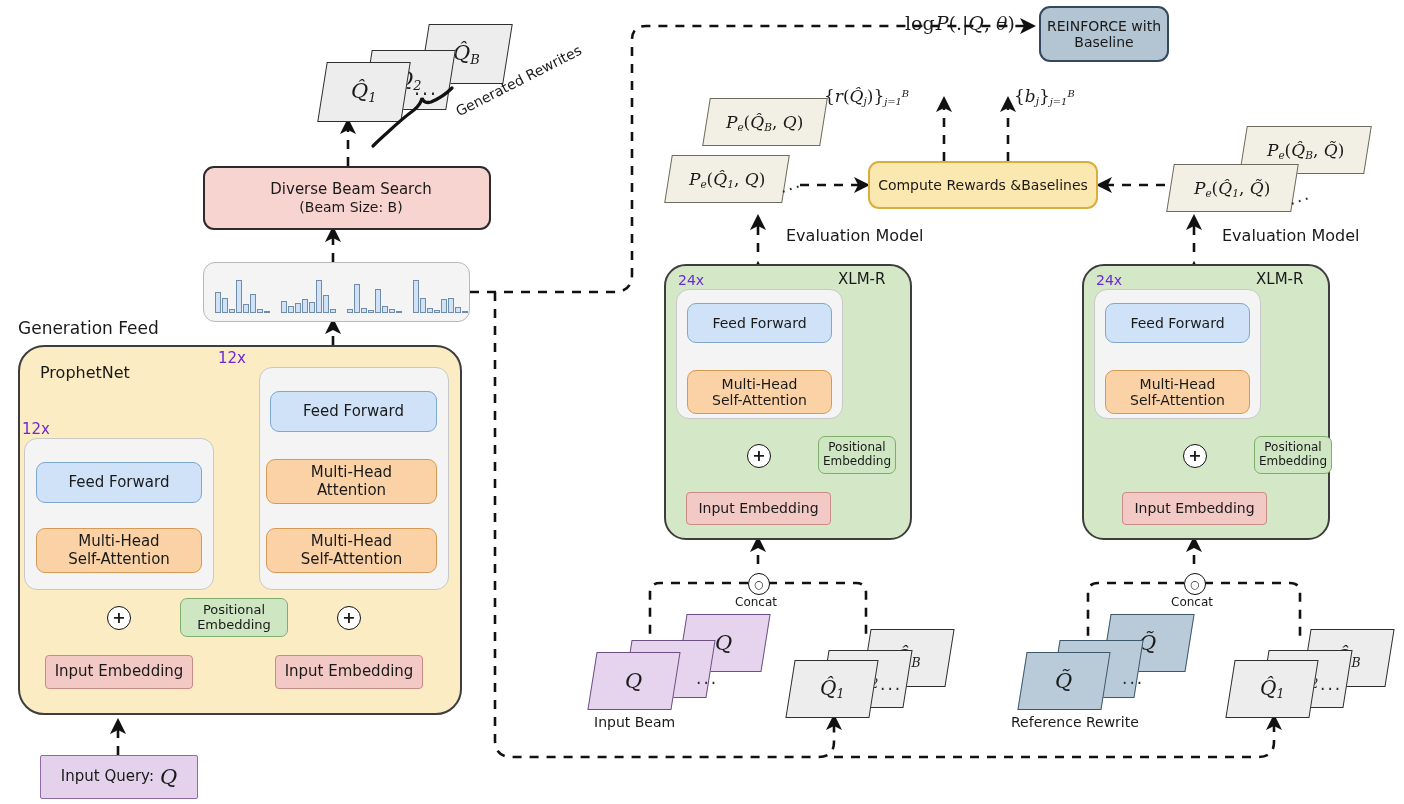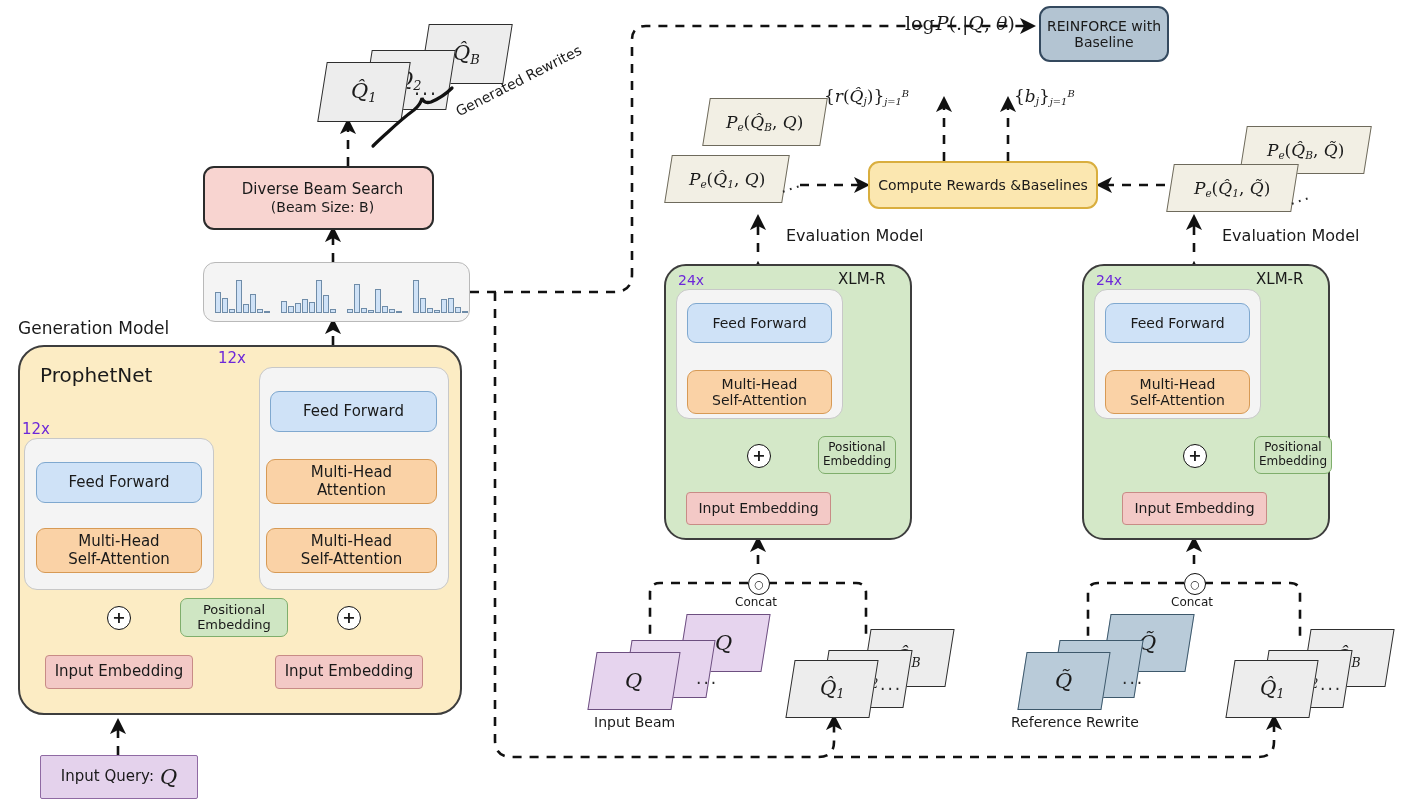--- a/index.html
+++ b/index.html
@@ -141,24 +141,24 @@
 
       <line x1="1194" y1="564" x2="1194" y2="540" marker-end="url(#ah)"></line>
       <path d="M 1184 583 L 1098 583 Q 1088 583 1088 593 L 1088 640"></path>
       <path d="M 1204 583 L 1290 583 Q 1300 583 1300 593 L 1300 640"></path>
 
       <path d="M 495 292 L 495 740 Q 495 757 512 757 L 818 757 Q 834 757 834 742 L 834 718" marker-end="url(#ah)"></path>
       <path d="M 834 757 L 1258 757 Q 1274 757 1274 742 L 1274 718" marker-end="url(#ah)"></path>
     </g>
   </svg>
 
-  <div class="lbl lbl-title" style="left:18px;top:318px;">Generation Model</div>
+  <div class="lbl lbl-title" style="left:18px;top:318px;">Generation Feed</div>
 
   <div class="blk blk-prophet" style="left:18px;top:345px;width:444px;height:370px;"></div>
-  <div class="lbl lbl-title" style="left:40px;top:363px;font-size:20px;">ProphetNet</div>
+  <div class="lbl lbl-title" style="left:40px;top:363px;font-size:16px;">ProphetNet</div>
 
   <div class="blk blk-layer" style="left:24px;top:438px;width:190px;height:152px;"></div>
   <div class="lbl lbl-rep" style="left:22px;top:420px;">12x</div>
   <div class="blk blk-ff" style="left:36px;top:462px;width:166px;height:41px;font-size:15px;">Feed Forward</div>
   <div class="blk blk-mh" style="left:36px;top:528px;width:166px;height:45px;font-size:15px;flex-direction:column;">
     <span>Multi-Head</span>
     <span>Self-Attention</span>
   </div>
   <div class="plusnode" style="left:107px;top:606px;">+</div>
   <div class="blk blk-ie" style="left:45px;top:655px;width:148px;height:34px;font-size:15px;">Input Embedding</div>
@@ -224,21 +224,21 @@
         <div class="histbar" style="left: 7px; width: 5.5px; height: 14.96px;"></div>
         <div class="histbar" style="left: 14px; width: 5.5px; height: 5.44px;"></div>
         <div class="histbar" style="left: 21px; width: 5.5px; height: 3.4px;"></div>
         <div class="histbar" style="left: 28px; width: 5.5px; height: 14.28px;"></div>
         <div class="histbar" style="left: 35px; width: 5.5px; height: 14.96px;"></div>
         <div class="histbar" style="left: 42px; width: 5.5px; height: 5.78px;"></div>
         <div class="histbar" style="left: 49px; width: 5.5px; height: 2.38px;"></div>
       </div>
     </div>
 
-  <div class="blk blk-dbs" style="left:203px;top:166px;width:231px;height:64px;flex-direction:column;font-size:15px;padding-left:8px;">
+  <div class="blk blk-dbs" style="left:203px;top:166px;width:288px;height:64px;flex-direction:column;font-size:15px;padding-left:8px;">
     <span>Diverse Beam Search</span>
     <span style="font-size:14px;">(Beam Size: B)</span>
   </div>
 
   <div class="card card-grey" style="left:424px;top:24px;width:84px;height:60px;">
     <span class="ct mth" style="font-size:21px;">Q̂<span class="sub">B</span></span>
   </div>
   <div class="card card-grey" style="left:367px;top:50px;width:84px;height:60px;">
     <span class="ct mth" style="font-size:21px;">Q̂<span class="sub">2</span></span>
   </div>

